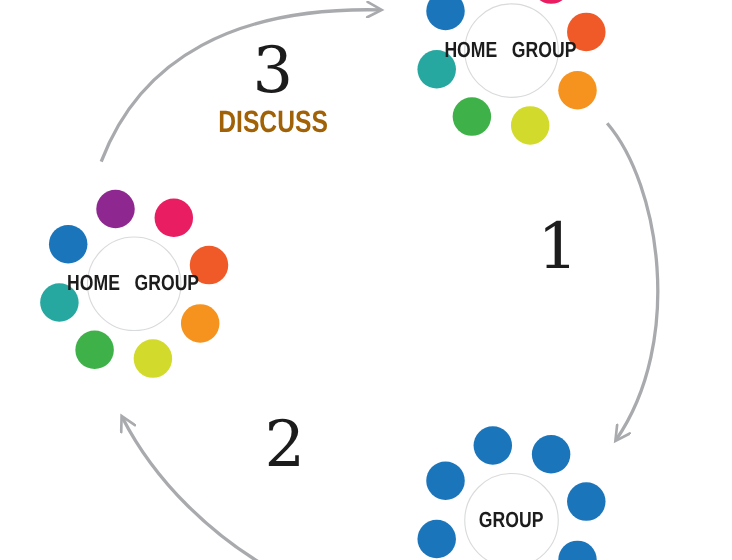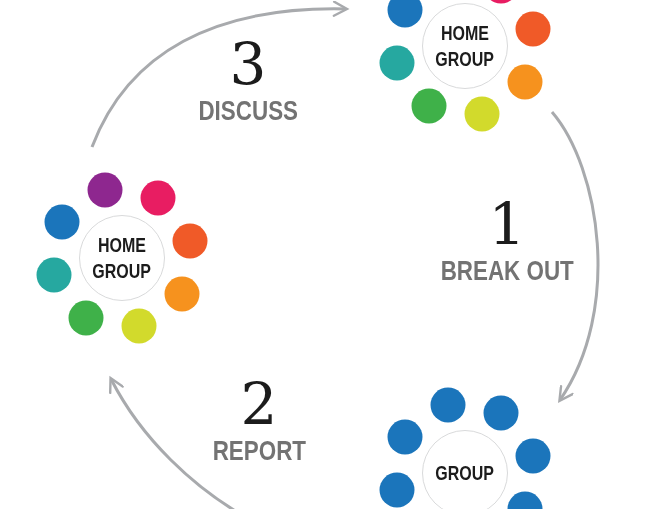--- a/index.html
+++ b/index.html
@@ -16,67 +16,65 @@
   .cluster-left  { left:122px; top:258px; }
   .cluster-expert{ left:465px; top:473px; }
   .dot {
     position:absolute; width:35px; height:35px; border-radius:50%;
     transform:translate(-50%,-50%);
   }
   .hub {
     position:absolute; left:0; top:0; width:84px; height:84px;
     transform:translate(-50%,-50%);
     background:#ffffff; border:1.5px solid #d9dadb; border-radius:50%;
-    display:flex; flex-direction:column; align-items:center; justify-content:center;
+    display:flex; align-items:center; justify-content:center;
     z-index:2; text-align:center;
   }
   .hub-line {
     display:block; line-height:26px; font-size:20px; font-weight:700;
     color:#1c1c1c; white-space:nowrap;
   }
   .condensed { display:inline-block; transform:scaleX(0.8); transform-origin:center; letter-spacing:0px; }
 
   
   .step { position:absolute; width:220px; text-align:center; color:#1c1c1c; }
   .step-break-out { left:397px; top:194px; }
   .step-report    { left:149px; top:374px; }
   .step-discuss   { left:138px; top:34px; }
   .num {
     font-family:"DejaVu Serif", serif; font-weight:400;
     font-size:58px; line-height:60px; color:#1c1c1c;
   }
   .lbl {
     margin-top:2px; font-size:28px; font-weight:700; line-height:30px;
-    color:#737373; white-space:nowrap;
+    color:#a16207; white-space:nowrap;
   }
 </style>
 </head>
 <body>
 
 <div class="stage">
 
   <svg class="arrows" viewBox="0 0 665 509" xmlns="http://www.w3.org/2000/svg">
     <defs>
       <marker id="arrowhead" viewBox="0 0 20 16" refX="16" refY="8" markerWidth="20" markerHeight="16" markerUnits="userSpaceOnUse" orient="auto">
         <path d="M4,1 L17,8 L4,15" fill="none" class="head-stroke" stroke="#a8aaad" stroke-width="2.4" stroke-linecap="round"></path>
       </marker>
     </defs>
     <path d="M 92 147 C 128 52 215 6 346 9" fill="none" stroke="#a8aaad" stroke-width="3" marker-end="url(#arrowhead)"></path>
     <path d="M 552 112 C 600 168 622 310 560 400" fill="none" stroke="#a8aaad" stroke-width="3" marker-end="url(#arrowhead)"></path>
     <path d="M 237 512 C 196 487 143 442 111 379" fill="none" stroke="#a8aaad" stroke-width="3" marker-end="url(#arrowhead)"></path>
   </svg>
 
   <div class="step step-break-out">
     <div class="num">1</div>
-    <div class="lbl"><span class="condensed">BREAK OUT</span></div>
   </div>
 
   <div class="step step-report">
     <div class="num">2</div>
-    <div class="lbl"><span class="condensed">REPORT</span></div>
   </div>
 
   <div class="step step-discuss">
     <div class="num">3</div>
     <div class="lbl"><span class="condensed">DISCUSS</span></div>
   </div>
 
   <div class="cluster cluster-top">
     <div class="hub">
       <span class="hub-line"><span class="condensed">HOME</span></span>

